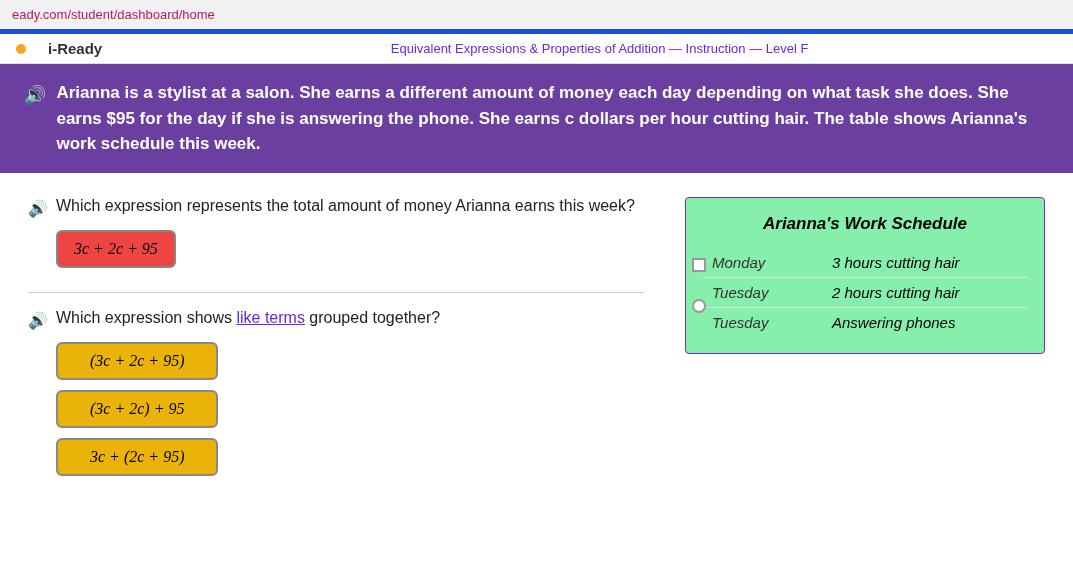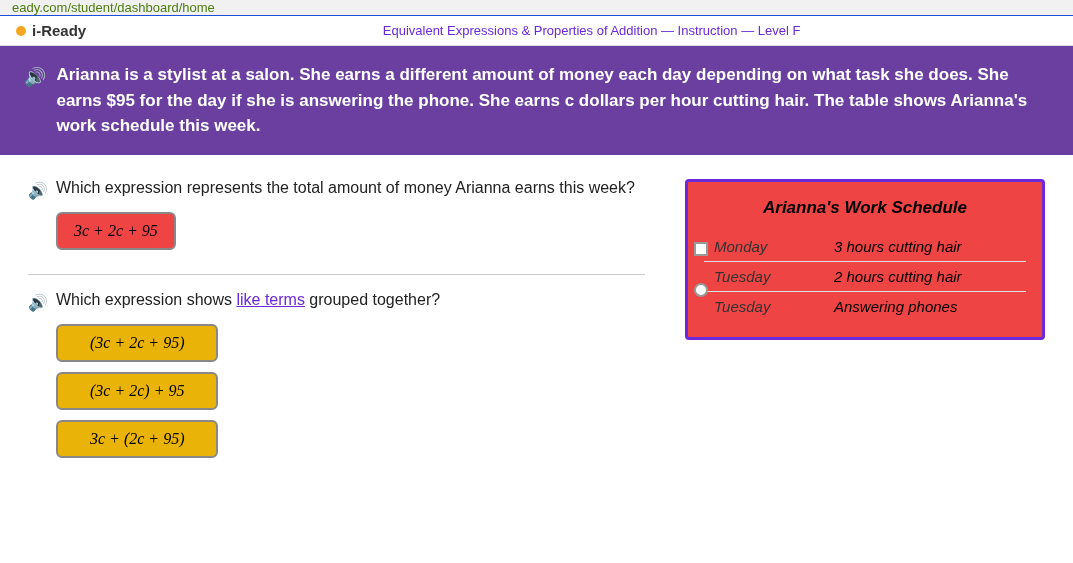--- a/index.html
+++ b/index.html
@@ -7,39 +7,39 @@
     body {
       font-family: Arial, sans-serif;
       background: #e8e8e8;
       width: 1073px;
       min-height: 563px;
       overflow: hidden;
     }
 
     .address-bar {
       background: #f1f1f1;
-      border-bottom: 1px solid #1d4ed8;
-      padding: 0 12px;
+      border-bottom: 5px solid #1d4ed8;
+      padding: 7px 12px;
       font-size: 13px;
-      color: #4d7c0f;
+      color: #be185d;
     }
 
     .top-bar {
       background: #fff;
       display: flex;
       align-items: center;
       padding: 6px 16px;
       border-bottom: 1px solid #ddd;
       gap: 40px;
     }
 
     .iready-logo {
       display: flex;
       align-items: center;
-      gap: 6px;
+      gap: 22px;
       font-weight: bold;
       font-size: 15px;
       color: #333;
     }
 
     .iready-logo .dot {
       width: 10px;
       height: 10px;
       background: #f5a623;
       border-radius: 50%;
@@ -136,22 +136,22 @@
       text-decoration: underline;
     }
 
     
     .right-panel {
       width: 360px;
       flex-shrink: 0;
     }
 
     .schedule-card {
-      background: #ef4444;
-      border: 3px solid #6d28d9;
+      background: #86efac;
+      border: 1px solid #6d28d9;
       border-radius: 4px;
       padding: 16px;
       position: relative;
     }
 
     .schedule-title {
       font-size: 17px;
       font-weight: bold;
       text-align: center;
       margin-bottom: 14px;

